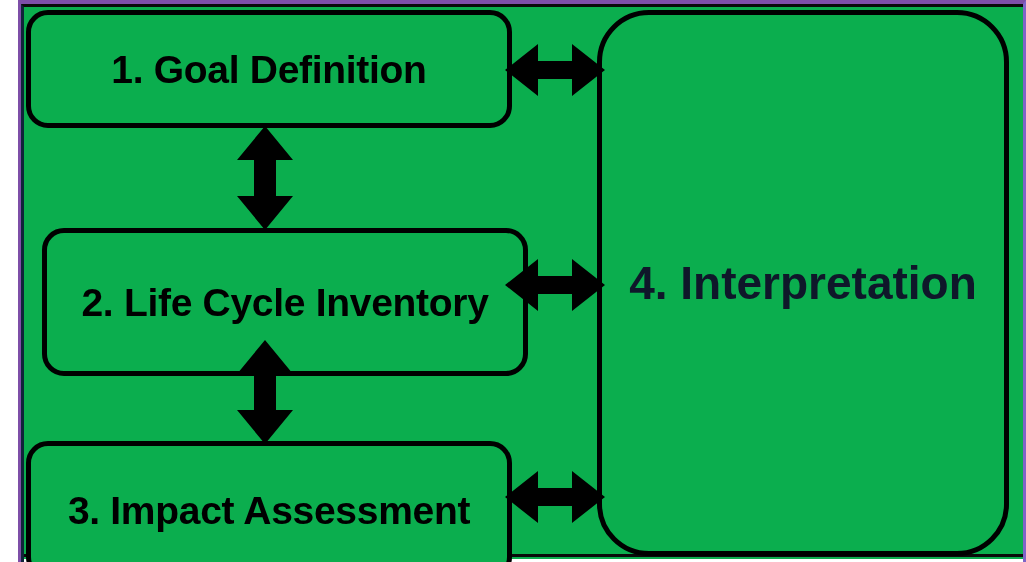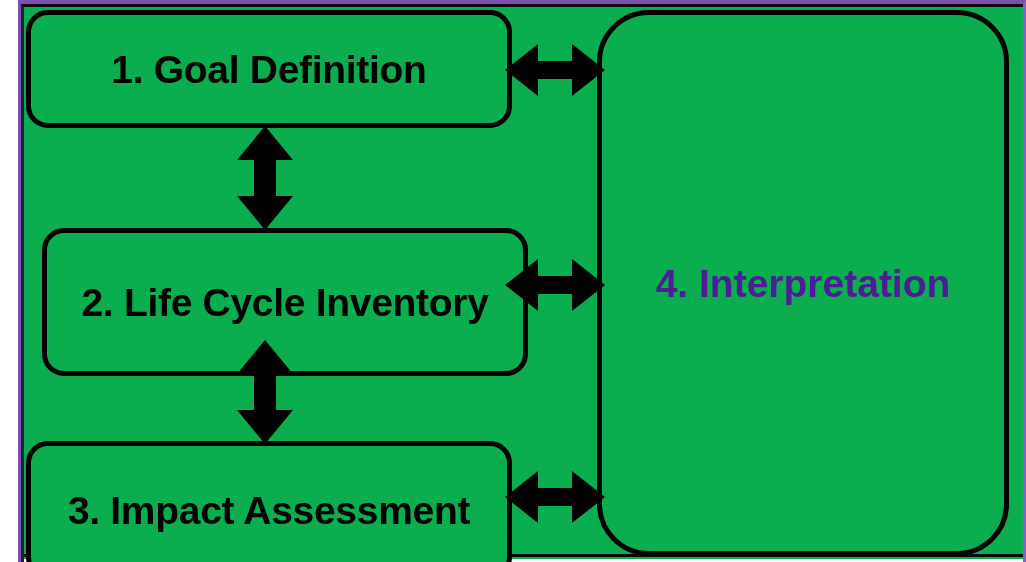--- a/index.html
+++ b/index.html
@@ -96,23 +96,23 @@
     height: 546px;
     box-sizing: border-box;
     background: #0bae4e;
     border: 5px solid #000000;
     border-radius: 52px;
     display: flex;
     align-items: center;
     justify-content: center;
   }
   #box-interpretation .label {
-    font-size: 39px;
+    font-size: 46px;
     font-weight: 700;
-    color: #4c1d95;
+    color: #0f172a;
     white-space: nowrap;
     line-height: 1;
   }
 
   
   .arrow { position: absolute; }
   .arrow svg { display: block; }
 
   .arrow-v-1 { left: 236px; top: 126px; }
   .arrow-v-2 { left: 236px; top: 340px; }

